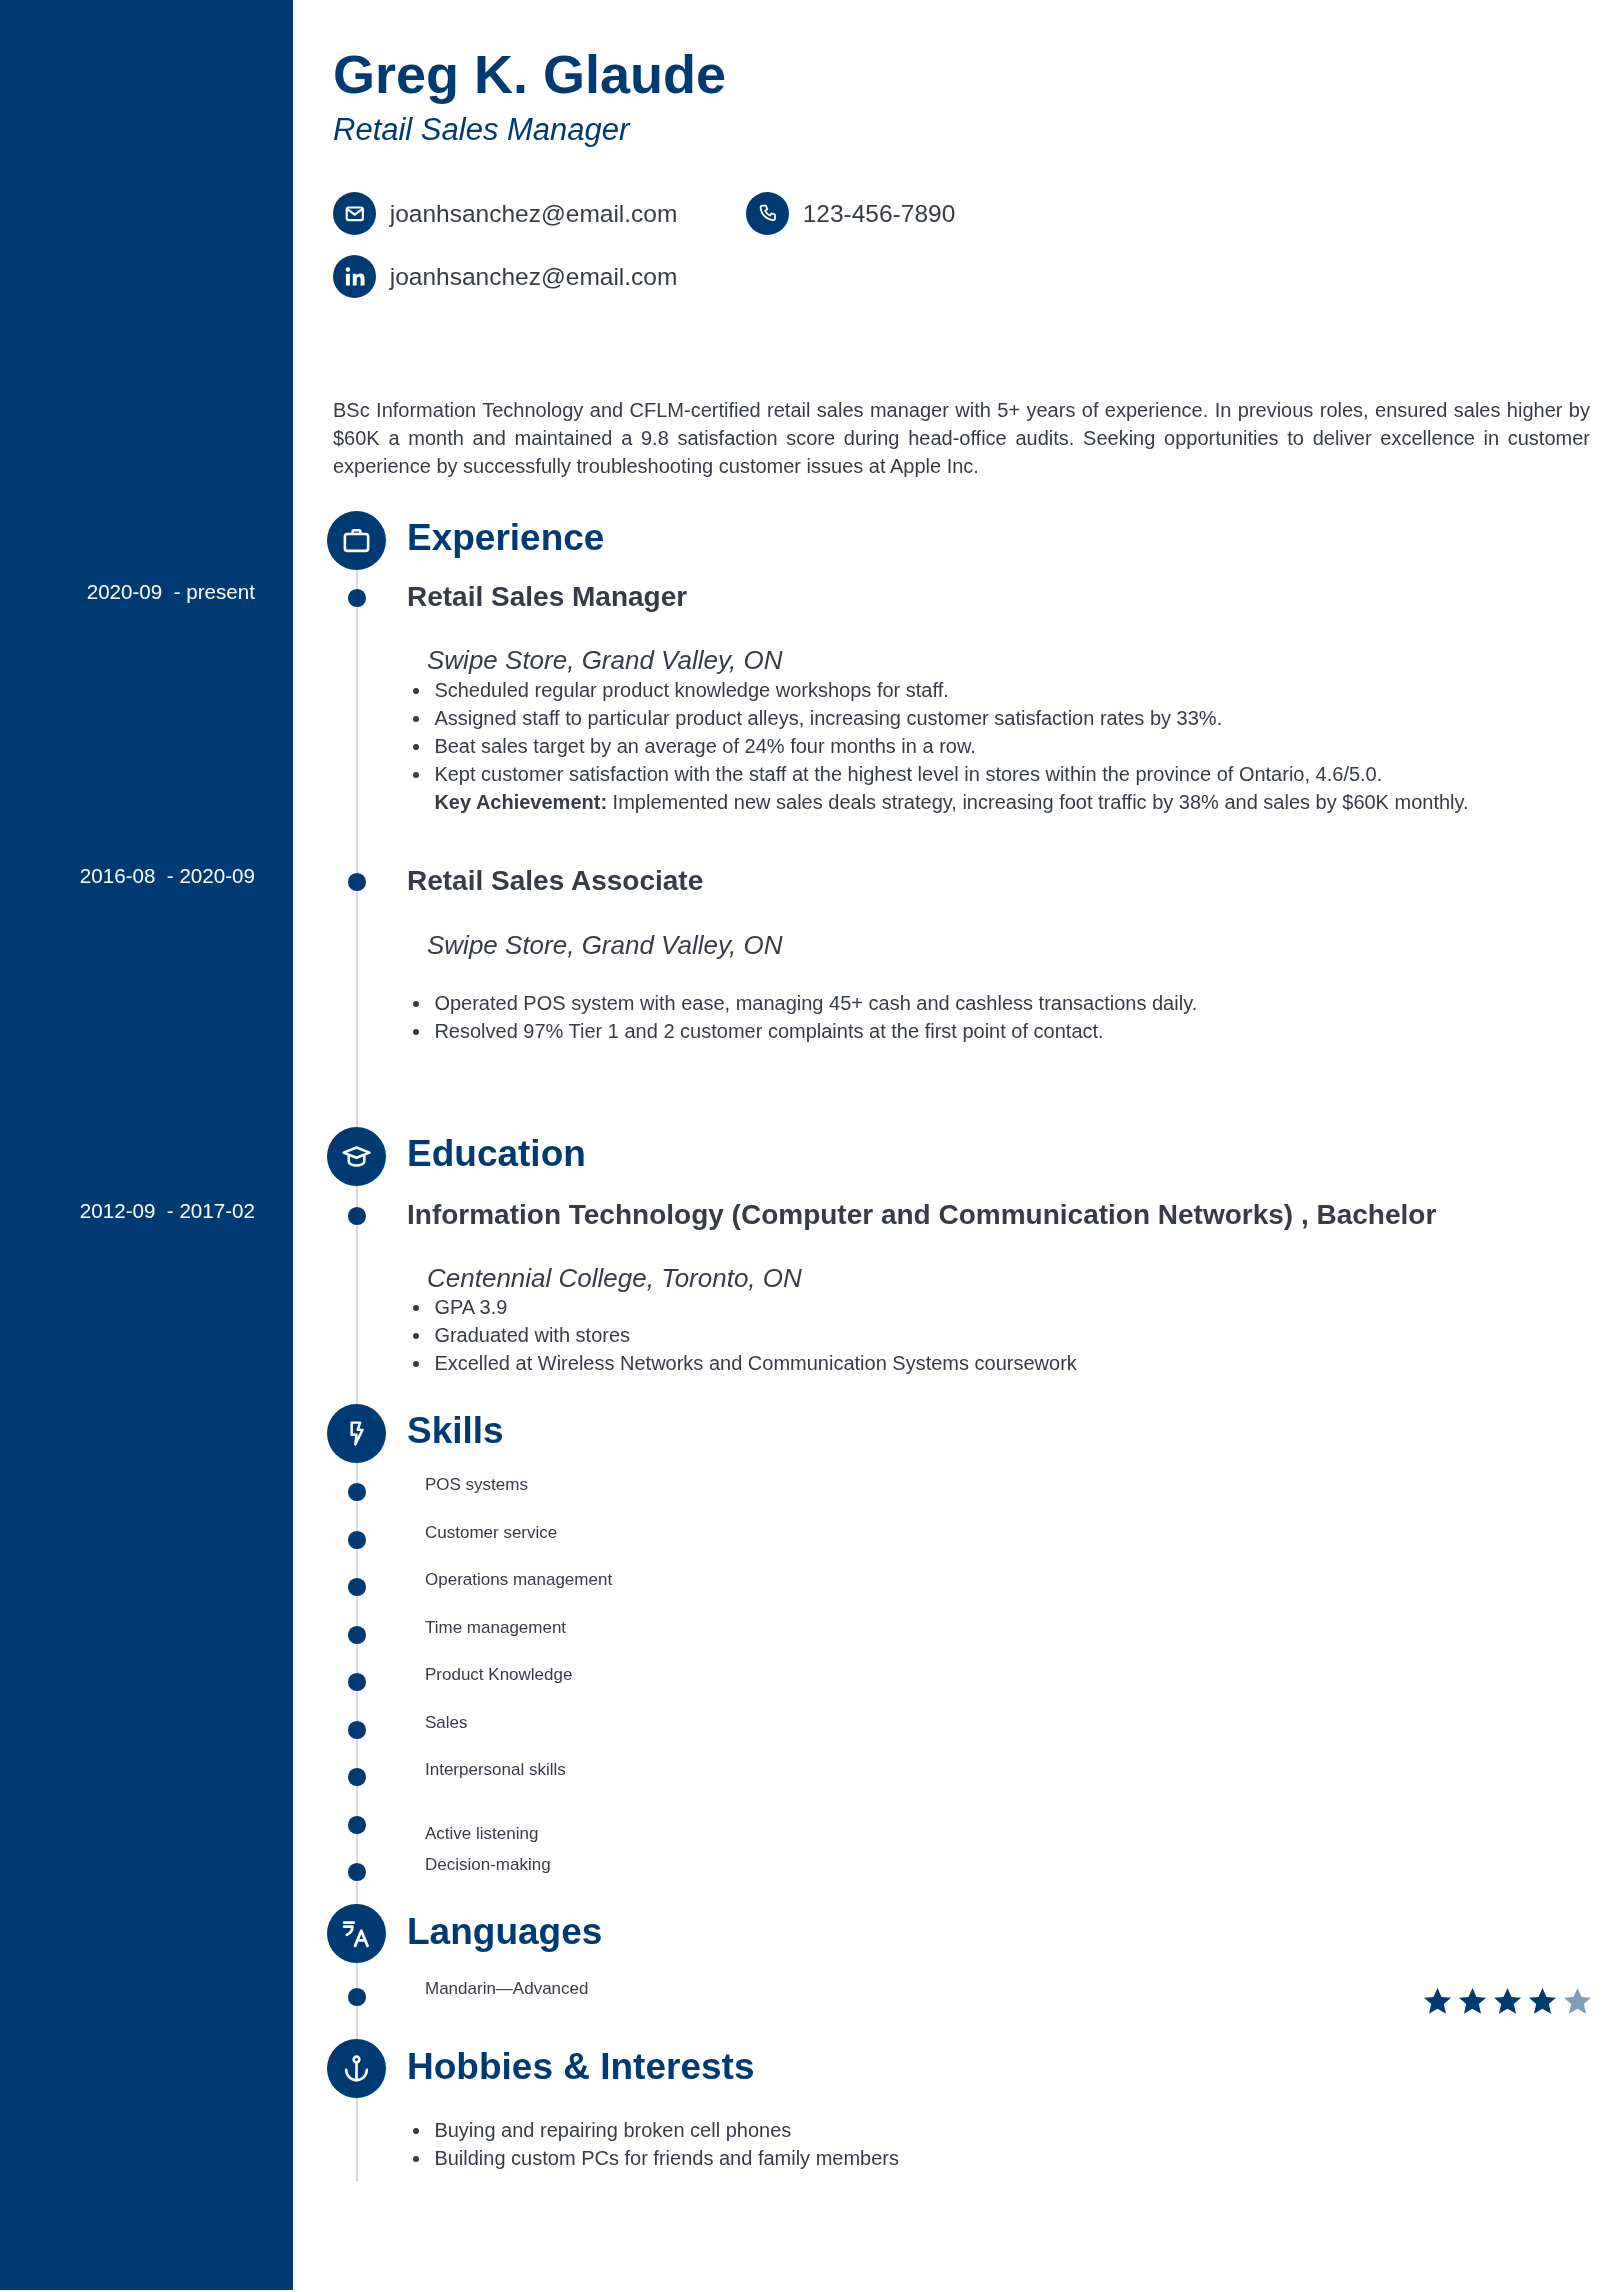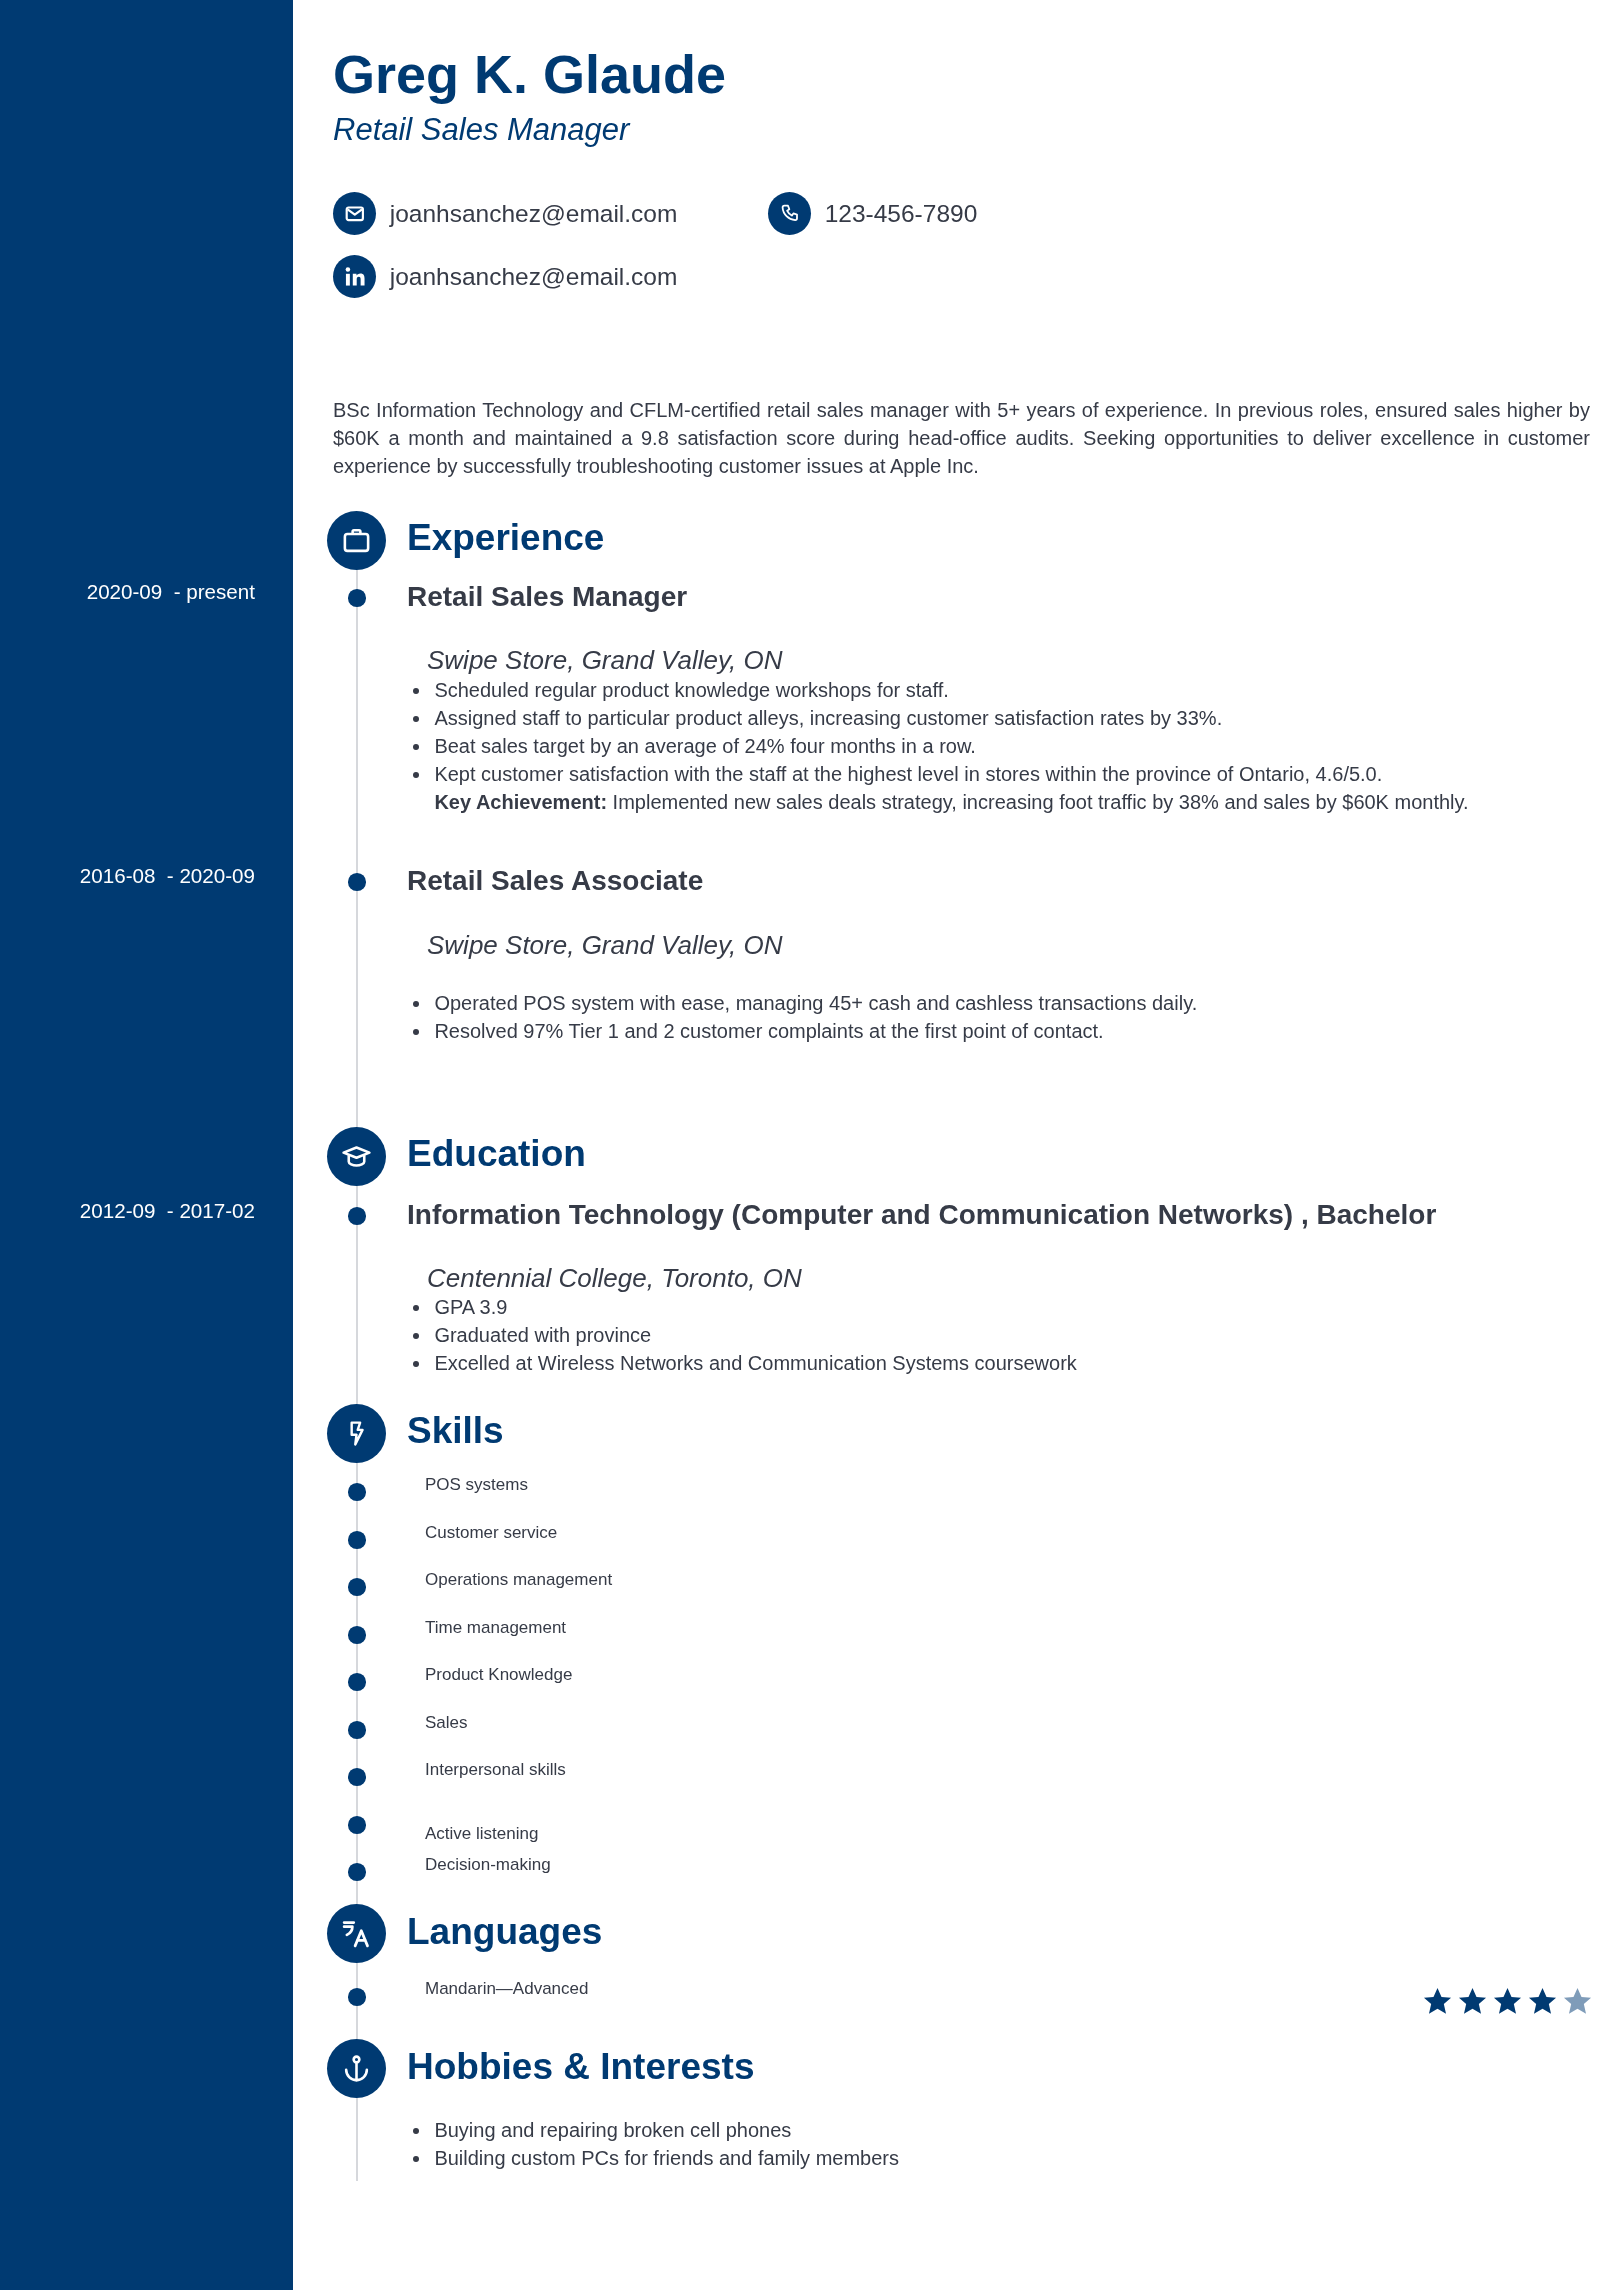--- a/index.html
+++ b/index.html
@@ -76,21 +76,21 @@
 
 <div class="contact" style="left:333px; top:192px;">
   <span class="cicon">
     <svg width="21.6" height="21.6" viewBox="0 0 24 24" fill="none" stroke="#fff" stroke-width="2.4" stroke-linejoin="round">
         <rect x="3" y="5" width="18" height="14" rx="2"></rect>
         <path d="M4 7l8 6 8-6"></path>
       </svg>
   </span>
   <span>joanhsanchez@email.com</span>
 </div>
-<div class="contact" style="left:768px; top:192px;">
+<div class="contact" style="left:746px; top:192px;">
   <span class="cicon">
     <svg width="21.6" height="21.6" viewBox="0 0 24 24" fill="none" stroke="#fff" stroke-width="2" stroke-linejoin="round">
         <path d="M6 3h4l1.5 4-2.5 1.5a11 11 0 005.5 5.5L16 11.5 20 13v4a2 2 0 01-2 2A15 15 0 014 5a2 2 0 012-2z"></path>
       </svg>
   </span>
   <span>123-456-7890</span>
 </div>
 <div class="contact" style="left:333px; top:255px;">
   <span class="cicon">
     <svg width="23.5" height="23.5" viewBox="0 0 24 24" fill="#fff">
@@ -139,21 +139,21 @@
       <path d="M6 11v5c0 1.5 3 3 6 3s6-1.5 6-3v-5"></path>
     </svg>
 </div>
 <div class="sec-title" style="top:1133px;">Education</div>
 
 <div class="dot" style="top:1207px;"></div>
 <div class="entry-title" style="top:1199px;">Information Technology (Computer and Communication Networks) , Bachelor</div>
 <div class="entry-sub" style="top:1245px;">Centennial College, Toronto, ON</div>
 <ul class="bullets" style="top:1293px;">
   <li class="b">GPA 3.9</li>
-  <li class="b">Graduated with province</li>
+  <li class="b">Graduated with stores</li>
   <li class="b">Excelled at Wireless Networks and Communication Systems coursework</li>
 </ul>
 
 <div class="sec-icon" style="top:1404px;">
   <svg width="29" height="29" viewBox="0 0 24 24" fill="none" stroke="#fff" stroke-width="2" stroke-linejoin="round">
       <path d="M8 3h7l-2 6h4l-6 12 1-8H8z"></path>
     </svg>
 </div>
 <div class="sec-title" style="top:1410px;">Skills</div>
 

